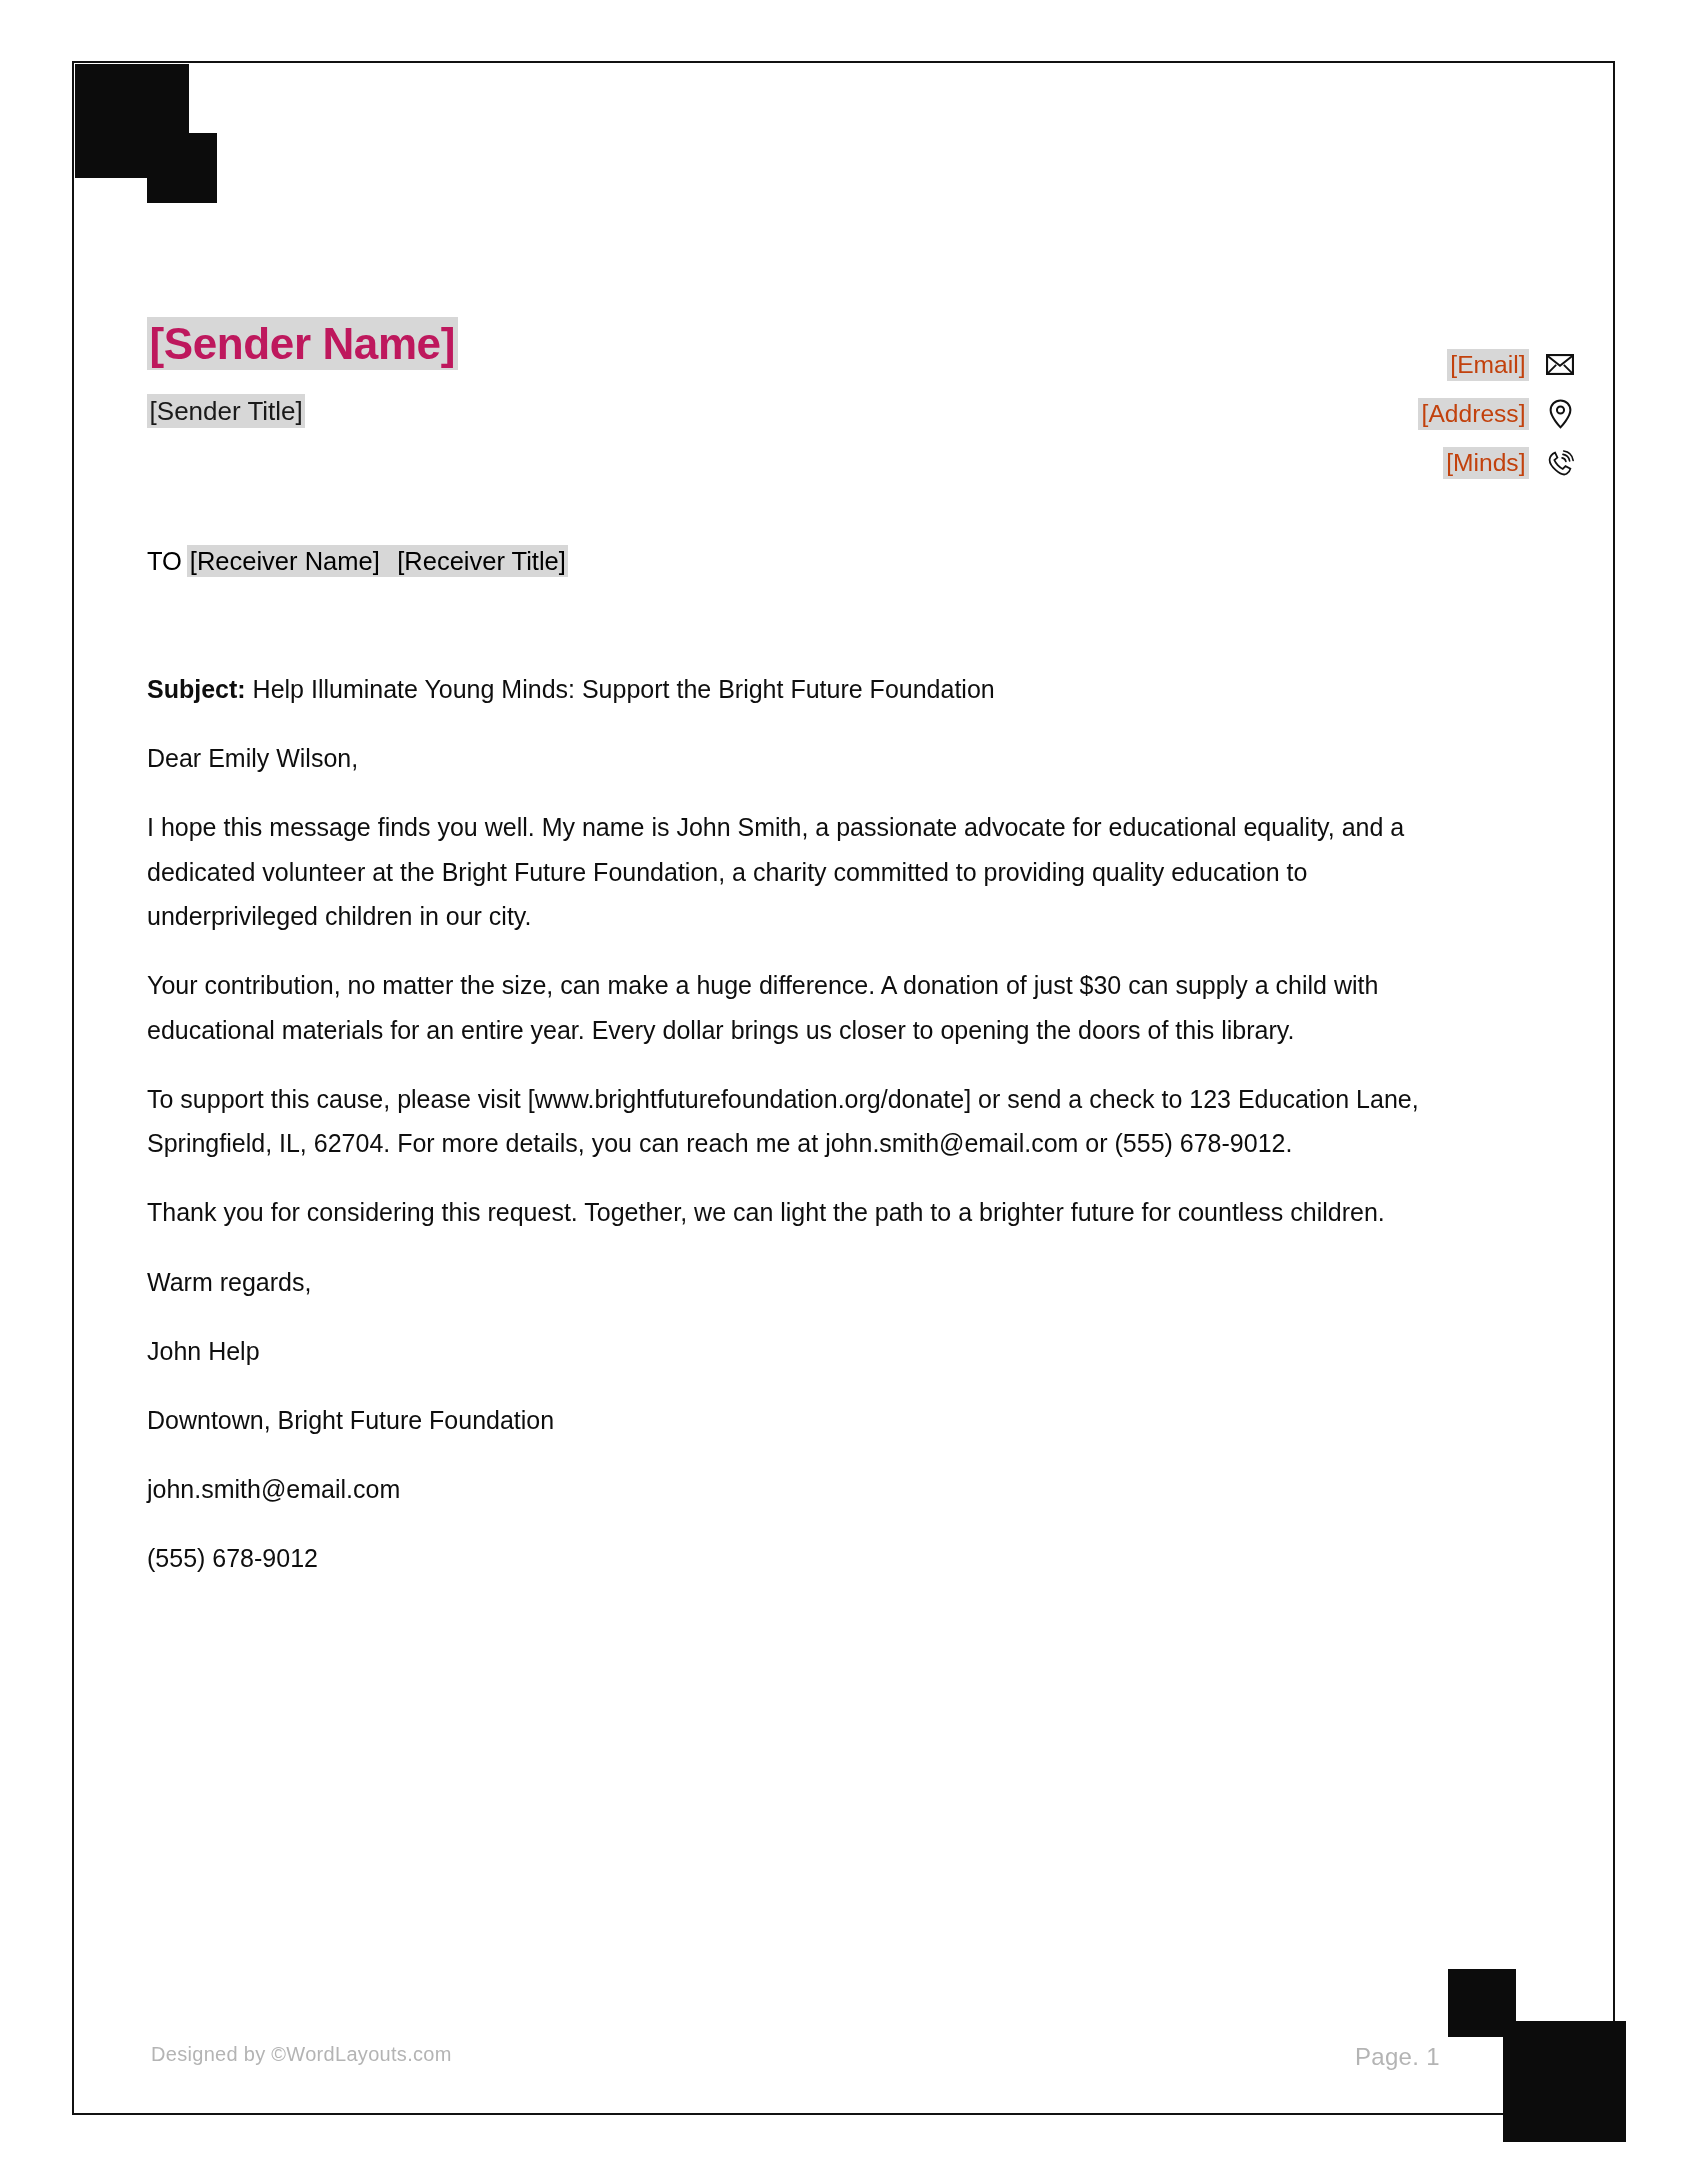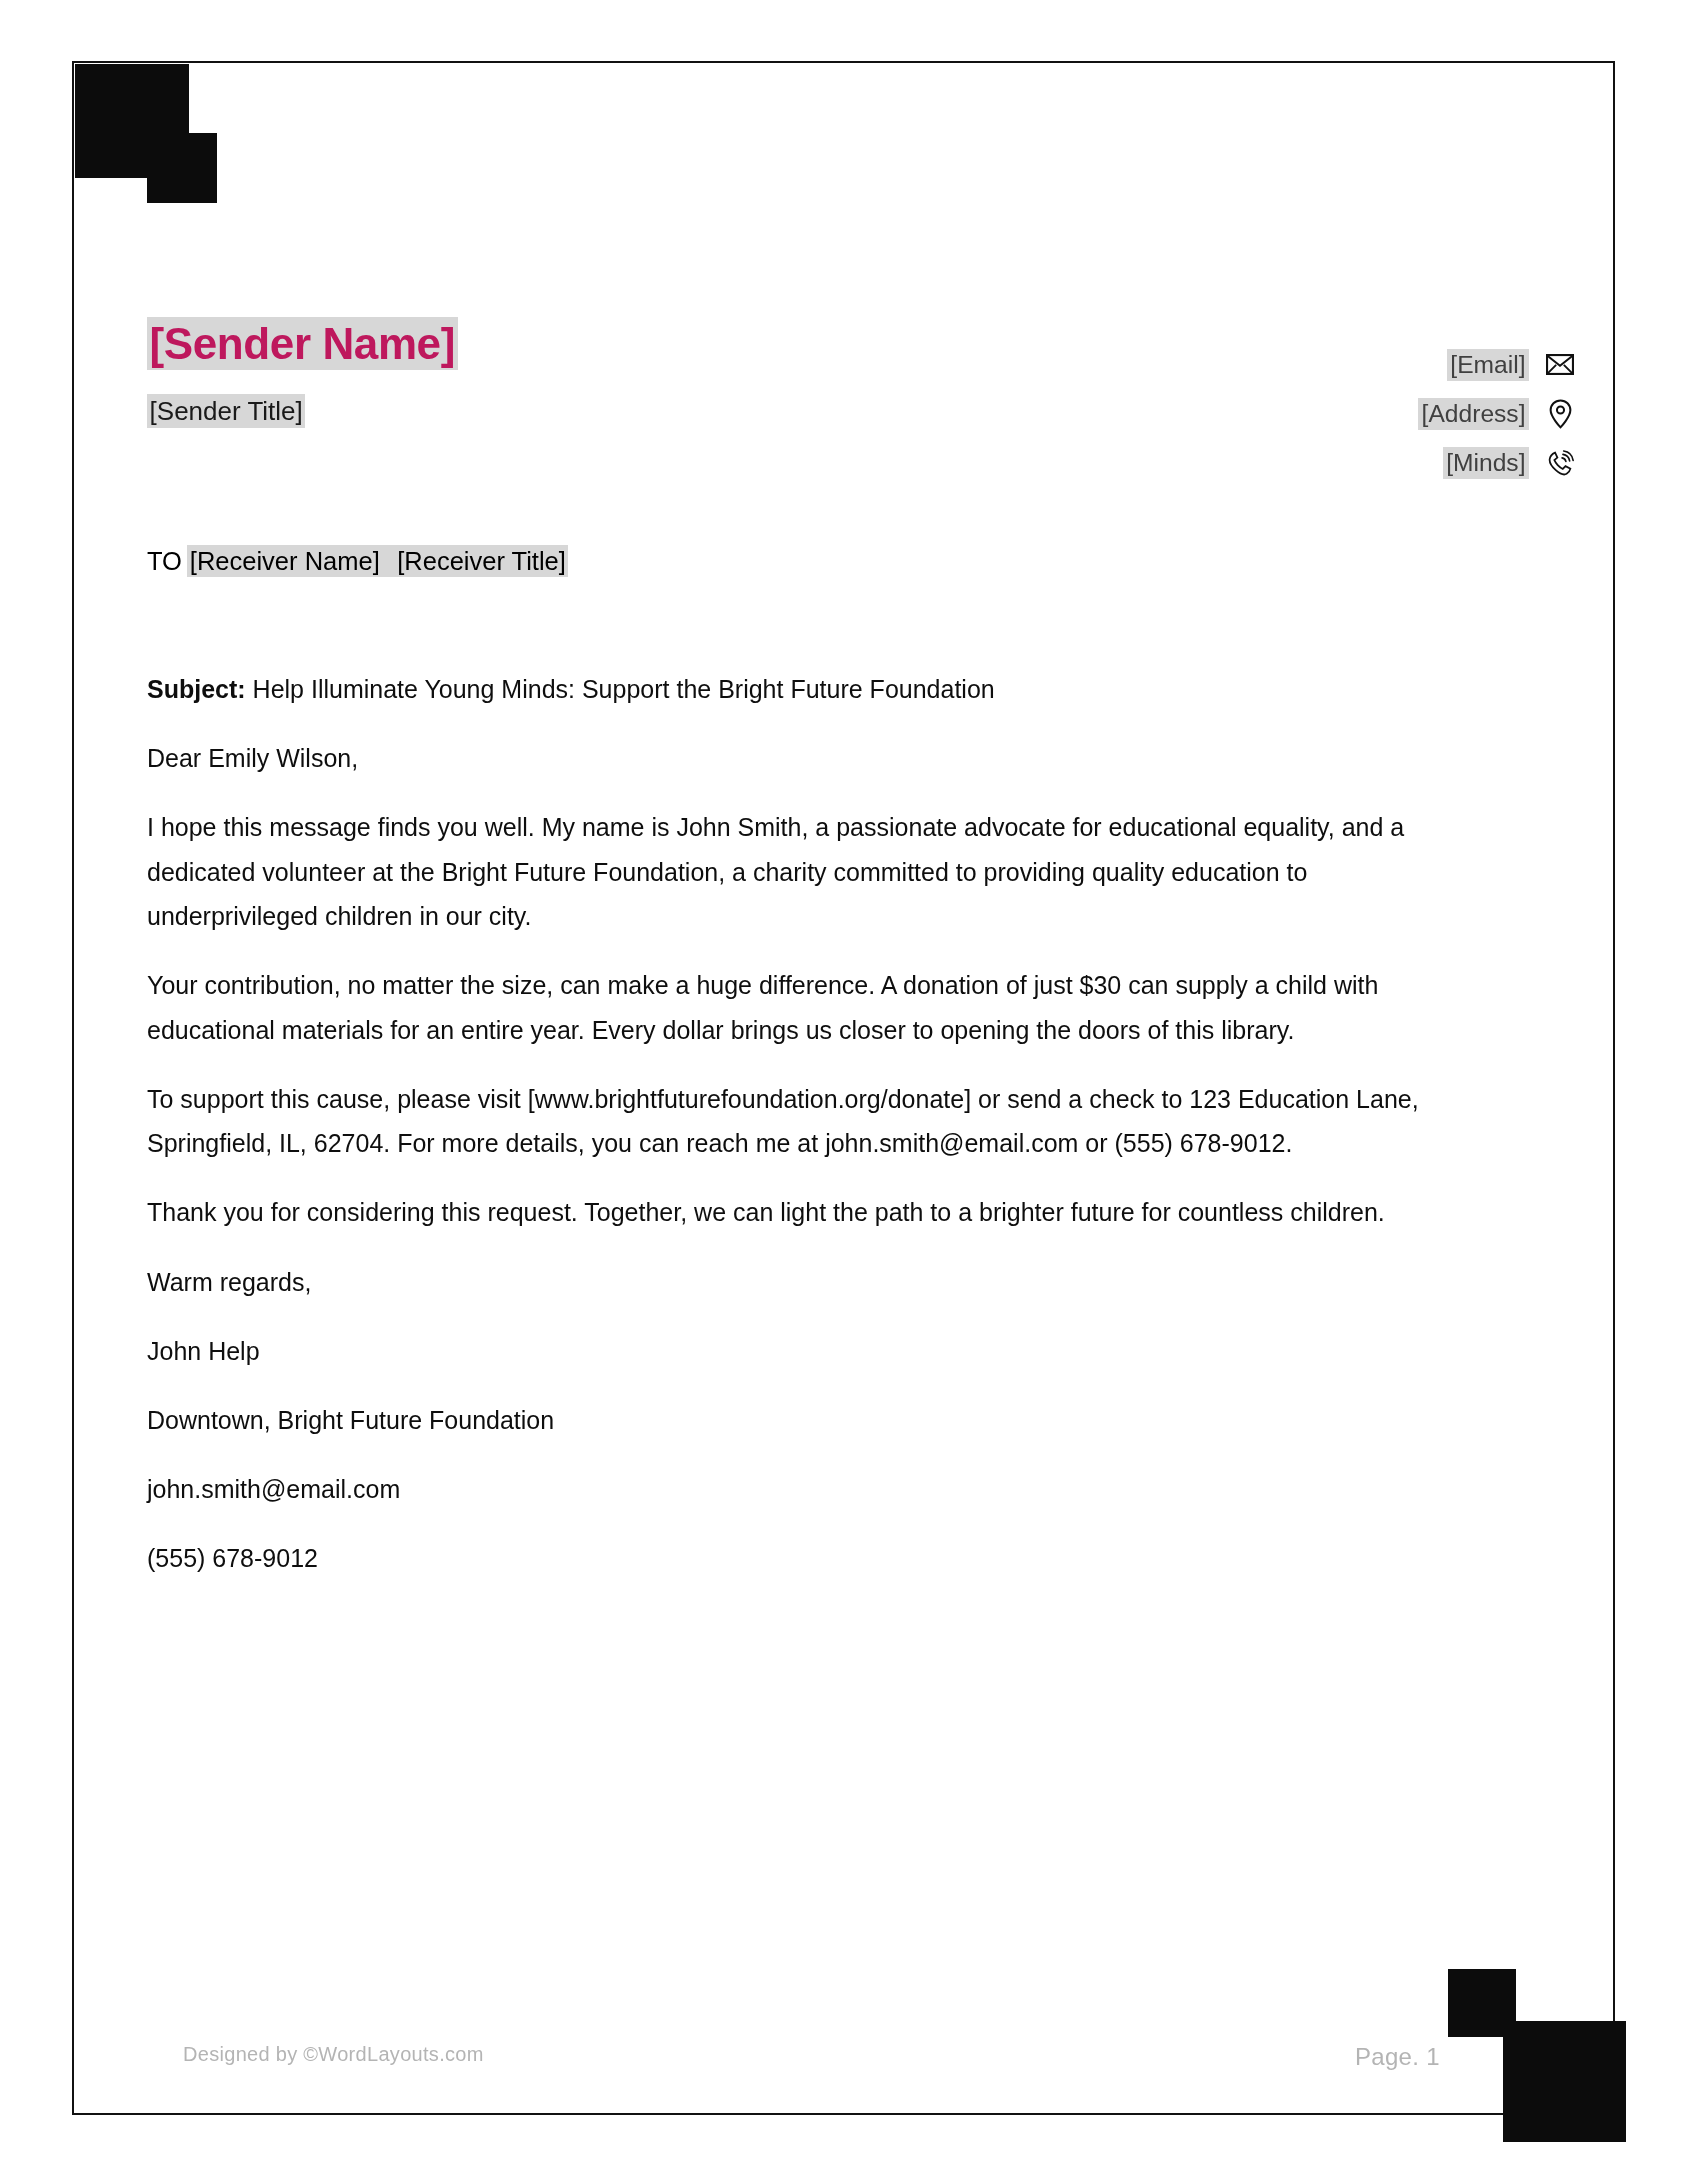--- a/index.html
+++ b/index.html
@@ -76,21 +76,21 @@
     align-items: flex-end;
   }
   .contact-row {
     display: flex;
     align-items: center;
     justify-content: flex-end;
     gap: 16px;
   }
   .contact-text {
     font-size: 24.6px;
-    color: #404040;
+    color: #c2410c;
     background: #d7d7d7;
     padding: 1.8px 3.5px;
     white-space: nowrap;
     text-align: center;
   }
   .contact-icon {
     width: 30px;
     height: 30px;
     display: flex;
     align-items: center;
@@ -126,21 +126,20 @@
   .bold { font-weight: bold; }
 
   
   #footer-credit {
     position: absolute;
     left: 151px;
     top: 2043px;
     font-size: 20px;
     color: #b4b4b4;
     letter-spacing: 0.3px;
-    margin-left: 32px;
   }
   #footer-page {
     position: absolute;
     left: 1355px;
     top: 2043px;
     font-size: 24px;
     color: #b4b4b4;
     letter-spacing: 0.3px;
   }
 </style>

